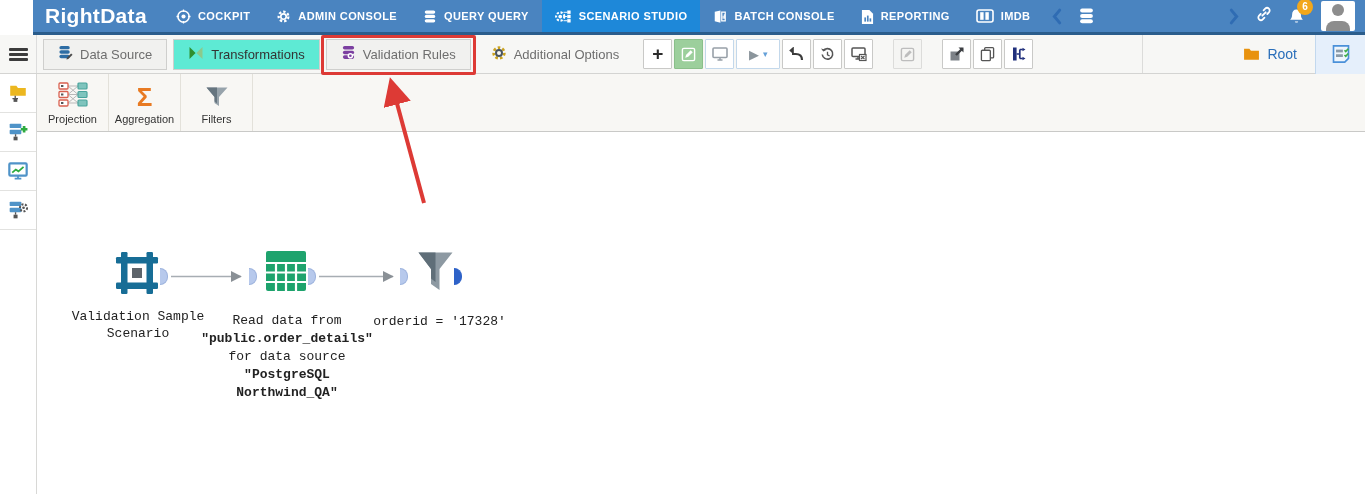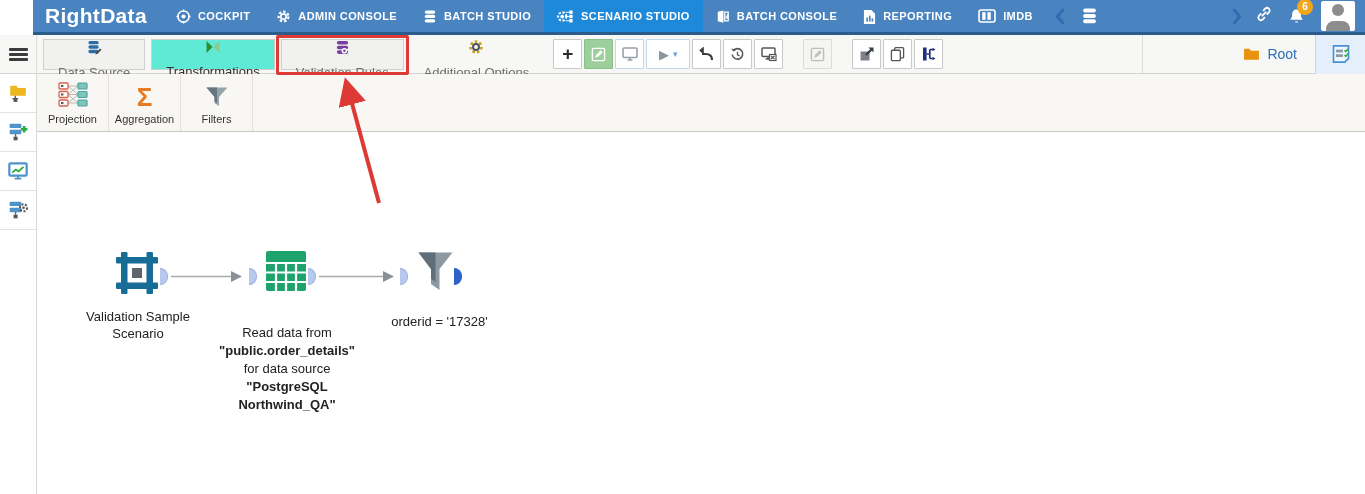--- a/index.html
+++ b/index.html
@@ -18,21 +18,21 @@
   .badge { position:absolute; top:-9px; right:-8px; background:var(--badge_bg,#f2a71b); color:#fff; font-size:10px; font-weight:bold; width:16px; height:16px; border-radius:50%; display:flex; align-items:center; justify-content:center; }
   .avatar { width:34px; height:30px; background:#fff; border-radius:2px; position:relative; overflow:hidden; cursor:pointer; }
   .avatar .head { position:absolute; left:50%; top:3px; transform:translateX(-50%); width:12px; height:12px; border-radius:50%; background:#8d8d8d; }
   .avatar .body { position:absolute; left:50%; bottom:-4px; transform:translateX(-50%); width:24px; height:14px; border-radius:8px 8px 0 0; background:#8d8d8d; }
 
   
   .tabrow { height:39px; background:#f7f7f5; border-bottom:1px solid #d4d4d2; display:flex; align-items:center; }
   .hamburger { width:37px; height:100%; border-right:1px solid #ddd; display:flex; align-items:center; justify-content:center; cursor:pointer; }
   .hamburger .bars { width:19px; height:13px; display:flex; flex-direction:column; justify-content:space-between; }
   .hamburger .bars i { height:3px; background:#3c3c3c; border-radius:1px; }
-  .tab { display:flex; align-items:center; gap:7px; height:31px; padding:0 14px; margin-left:6px; background:#f1f1ef; border:1px solid #cfcfcd; color:#6e6e6e; font-size:13px; cursor:pointer; white-space:nowrap;flex-direction:column; }
+  .tab { display:flex; align-items:center; gap:7px; height:31px; padding:0 14px; margin-left:6px; background:#f1f1ef; border:1px solid #cfcfcd; color:#6e6e6e; font-size:13px; cursor:pointer; white-space:nowrap; }
   .tab.active { background:#5eead4; color:#333; }
   .tab.plain { background:transparent; border:none; }
   .tab.validation { position:relative; }
   .hl-box { position:absolute; left:-6px; top:-5px; right:-6px; bottom:-6px; border:3px solid var(--annotation_red,#dd3a35); border-radius:2px; z-index:6; pointer-events:none; }
   .anno-arrow { position:absolute; left:52px; top:31px; width:55px; height:140px; overflow:visible; z-index:6; pointer-events:none; }
 
   .btn-strip { display:flex; align-items:center; margin-left:10px; gap:2px; }
   .tbtn { width:29px; height:30px; background:#fff; border:1px solid #c9c9c7; border-radius:1px; display:flex; align-items:center; justify-content:center; cursor:pointer; }
   .tbtn.green { background:var(--edit_green,#9ccf9c); border-color:#8abf8a; }
   .tbtn.grouped { border-color:#c3d8eb; }
@@ -57,21 +57,21 @@
   .palette { height:58px; background:#f8f7f4; border-bottom:1px solid #c9c9c7; display:flex; }
   .pal-item { width:72px; border-right:1px solid #e3e1da; display:flex; flex-direction:column; align-items:center; justify-content:flex-end; padding-bottom:6px; gap:5px; cursor:pointer; }
   .pal-label { font-size:11px; color:#333; }
   .sigma { color:var(--aggregation_orange,#e87a22); font-size:26px; font-weight:bold; line-height:22px; }
 
   .canvas { position:relative; height:361px; background:#fff; }
   .node-icon { position:absolute; cursor:pointer; }
   .port { position:absolute; width:8px; height:17px; border-radius:0 9px 9px 0; background:var(--port_blue,#b7c9ec); border:1px solid #9db3dd; border-left:none; }
   .port.out-dark { background:var(--port_dark_blue,#2e62c8); border-color:#2e62c8; }
   .flow-svg { position:absolute; left:0; top:0; width:100%; height:100%; pointer-events:none; }
-  .node-label { position:absolute; text-align:center; font-size:13px; color:#222; line-height:17px; }
+  .node-label { position:absolute; text-align:center; font-size:13px; color:#222; line-height:17px;font-family:Liberation Mono, monospace; }
   .node-label .b { font-weight:bold; }
   .node2-label { line-height:18px; }
 </style>
 </head>
 <body>
 
 <div class="topbar">
   <div class="logo">RightData</div>
 
   <div class="nav-item">
@@ -98,21 +98,21 @@
   <div class="nav-item">
     <span class="nicon">
       <svg width="14" height="15" viewBox="0 0 16 16">
           <g fill="#fff">
             <rect x="2" y="1" width="12" height="3.8" rx="1.9"></rect>
             <rect x="2" y="6" width="12" height="3.8" rx="1.9"></rect>
             <rect x="2" y="11" width="12" height="3.8" rx="1.9"></rect>
           </g>
         </svg>
     </span>
-    <span>BATCH STUDIO</span>
+    <span>QUERY QUERY</span>
   </div>
 
   <div class="nav-item active">
     <span class="nicon">
       <svg width="17" height="15" viewBox="0 0 18 16">
           <circle cx="5.5" cy="8" r="4.4" fill="none" stroke="#fff" stroke-width="2.2" stroke-dasharray="2.3 1.8"></circle>
           <circle cx="5.5" cy="8" r="2" fill="#fff"></circle>
           <path d="M9 8h4M9 3.5h4M9 12.5h4" stroke="#fff" stroke-width="1"></path>
           <g fill="#fff">
             <rect x="13" y="1.6" width="3.6" height="3.6"></rect>
@@ -476,21 +476,21 @@
       <svg class="node-icon" style="left:380px; top:119px;" width="37" height="41" viewBox="0 0 37 41">
         <path d="M1.5 1.5h34L22.5 18v21l-8.5-6V18z" fill="#8d99a2"></path>
         <path d="M1.5 1.5H18.5v29.5l-4.5-3.5V18z" fill="#5f6e78"></path>
       </svg>
 
       <div class="node-label" style="left:30px; top:176px; width:142px;">
         <div>Validation Sample</div>
         <div>Scenario</div>
       </div>
 
-      <div class="node-label node2-label" style="left:162px; top:192px; width:176px;">
+      <div class="node-label node2-label" style="left:162px; top:180px; width:176px;">
         <div>Read data from</div>
         <div class="b">"public.order_details"</div>
         <div>for data source</div>
         <div class="b">"PostgreSQL</div>
         <div class="b">Northwind_QA"</div>
       </div>
 
       <div class="node-label" style="left:335px; top:181px; width:135px;">
         <div>orderid = '17328'</div>
       </div>

